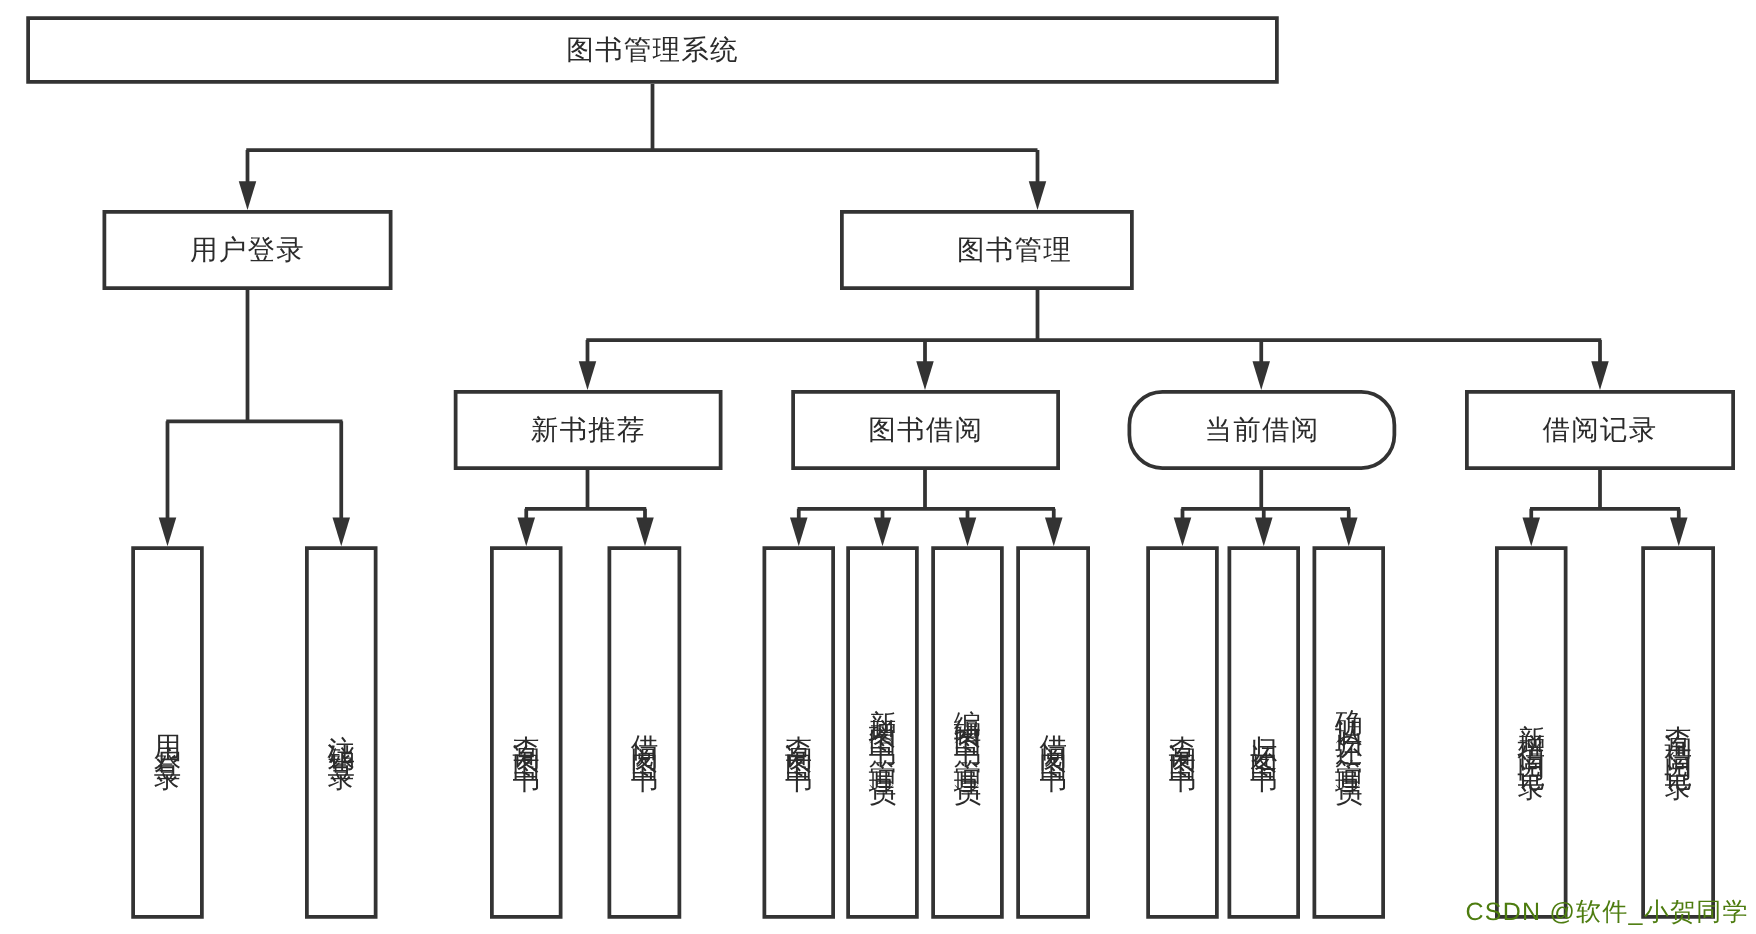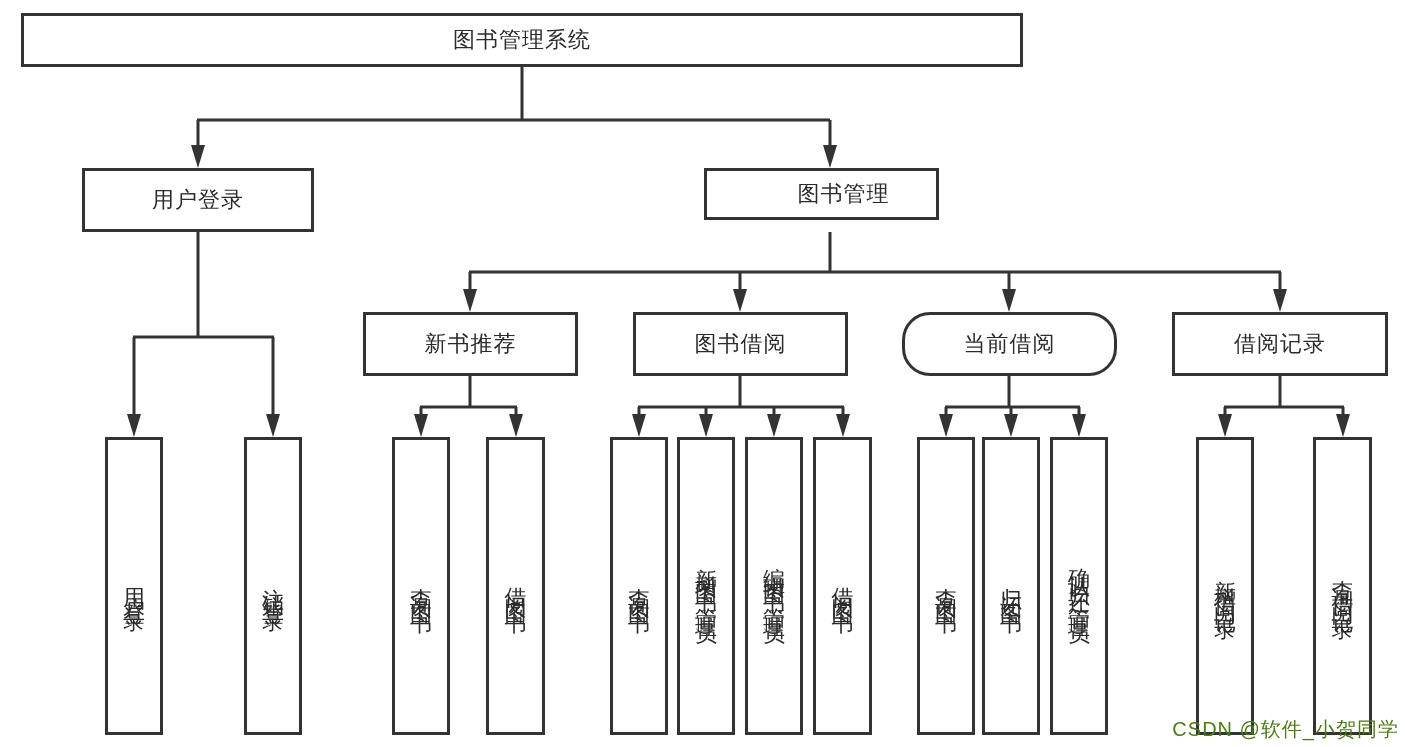--- a/index.html
+++ b/index.html
@@ -97,21 +97,21 @@
     </g>
   </svg>
 
   <div class="node" style="left:21px; top:13px; width:1002px; height:54px;">
     <span>图书管理系统</span>
   </div>
 
   <div class="node" style="left:82px; top:168px; width:232px; height:64px;">
     <span>用户登录</span>
   </div>
-  <div class="node" style="left:704px; top:168px; width:235px; height:52px;padding-left:44px;">
+  <div class="node" style="left:672px; top:168px; width:235px; height:64px;padding-left:44px;">
     <span>图书管理</span>
   </div>
 
   <div class="node" style="left:363px; top:312px; width:215px; height:64px;">
     <span>新书推荐</span>
   </div>
   <div class="node" style="left:633px; top:312px; width:215px; height:64px;">
     <span>图书借阅</span>
   </div>
   <div class="node" style="left:902px; top:312px; width:215px; height:64px;border-radius:28px;">

